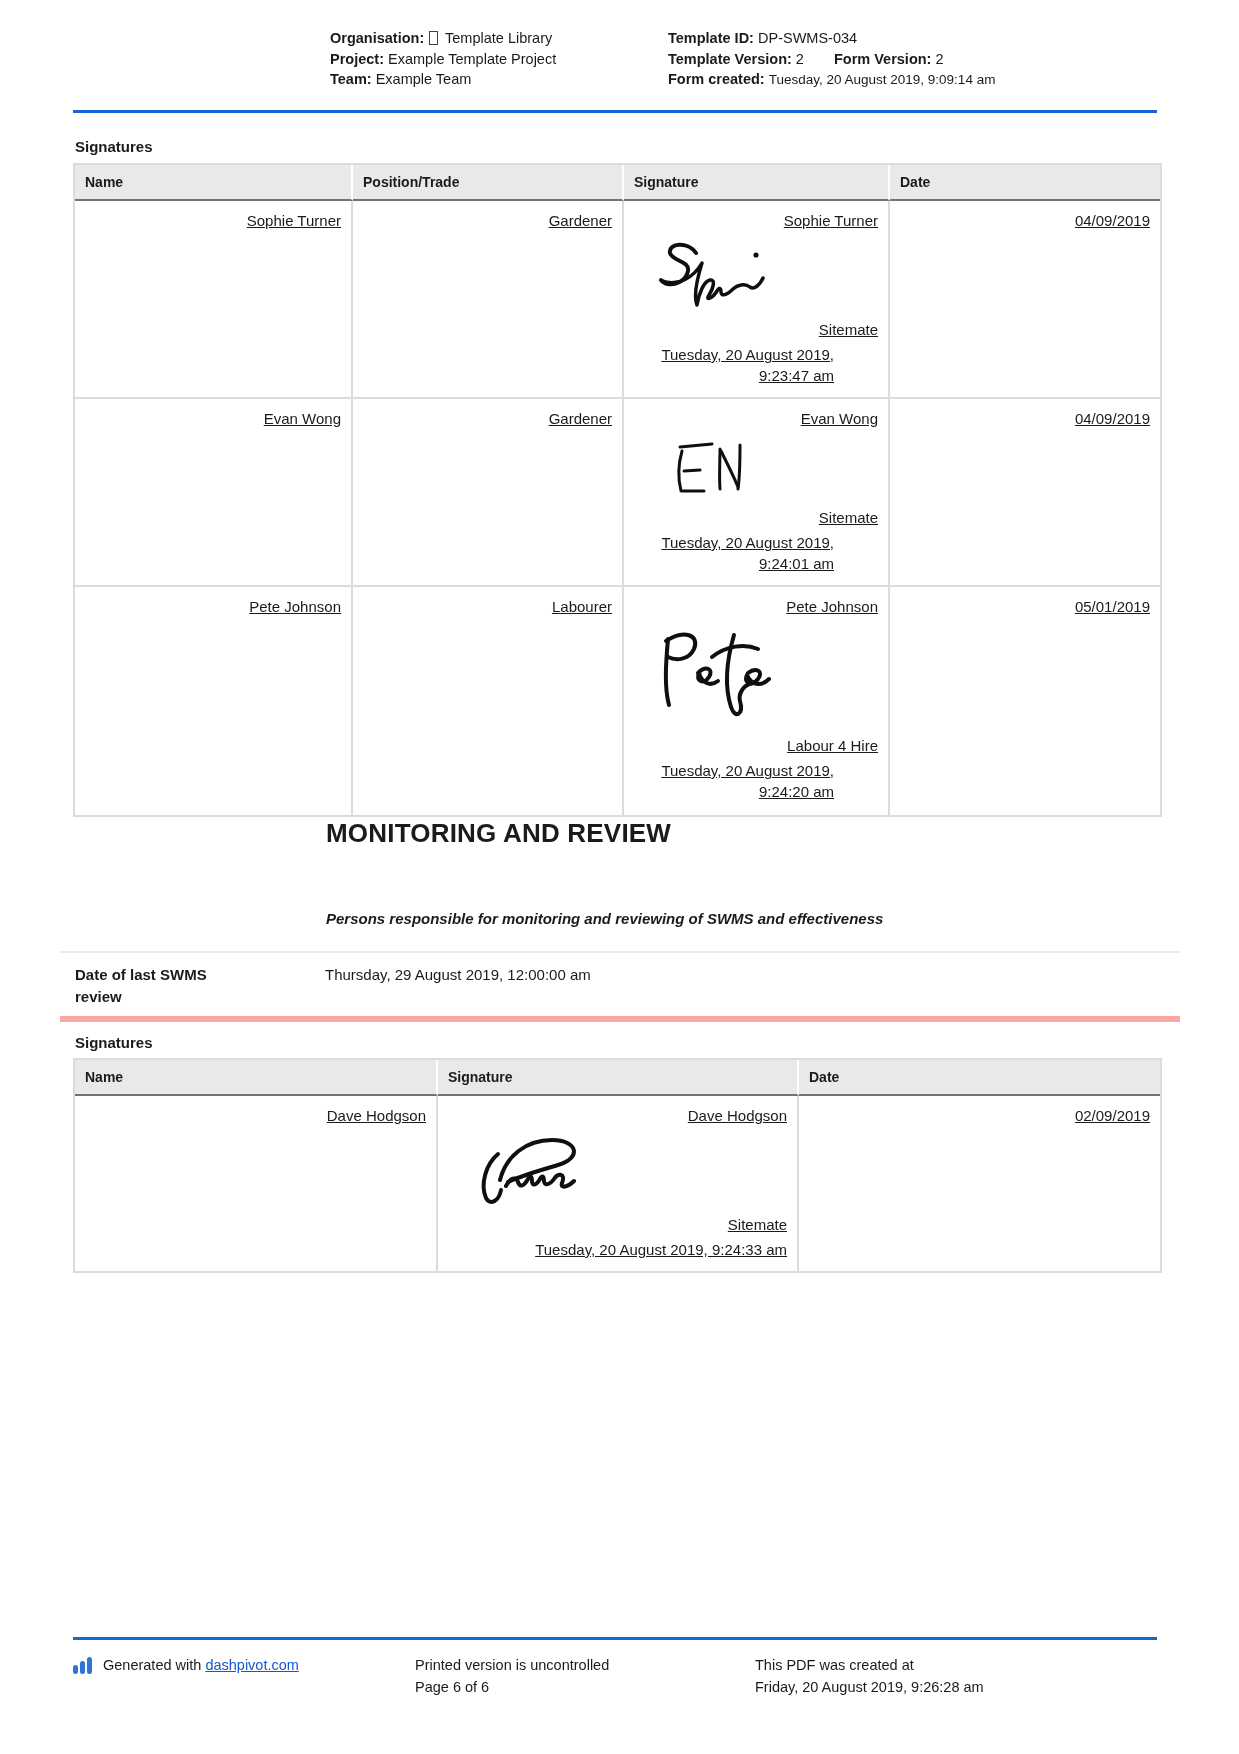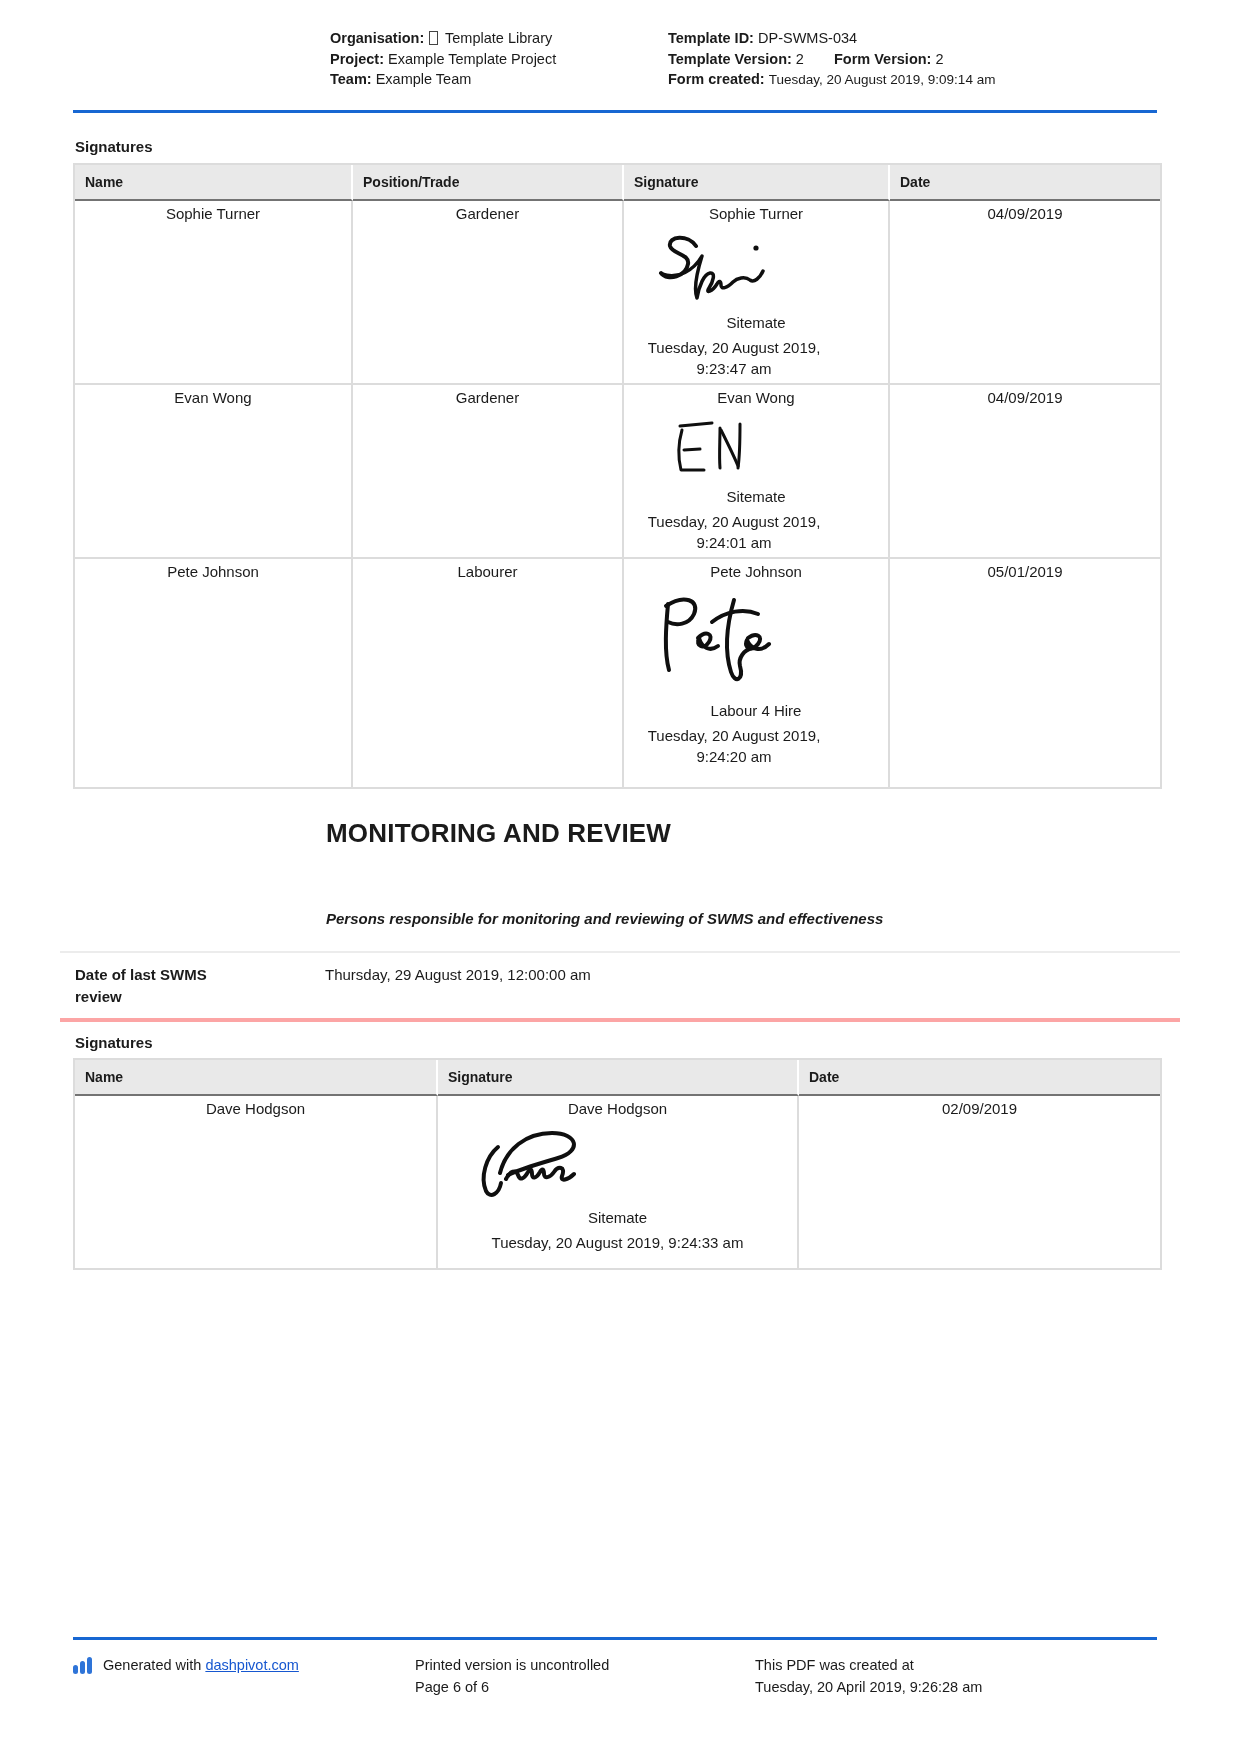--- a/index.html
+++ b/index.html
@@ -33,40 +33,40 @@
   .sec-title-2 { top:1034px; }
 
   
   table.sig { position:absolute; left:73px; border-collapse:separate; border-spacing:0;
               border:2px solid #dcdcdc; table-layout:fixed; width:1085px; background:#fff; }
   table.t4 { top:163px; }
   table.t3 { top:1058px; }
   .sig th { background:#e9e9e9; text-align:left; font-size:14px; font-weight:bold;
             padding:9px 10px; height:36px; border-right:2px solid #ffffff; border-bottom:2px solid #737373; }
   .sig th:last-child { border-right:none; }
-  .sig td { vertical-align:top; text-align:center; font-size:15px; padding:4px 10px;
-            border-right:2px solid #dcdcdc; border-bottom:2px solid #dcdcdc; }
+  .sig td { vertical-align:top; text-align:right; font-size:15px; padding:11px 10px;
+            border-right:2px solid #dcdcdc; border-bottom:2px solid #dcdcdc;text-decoration:underline; }
   .sig td:last-child { border-right:none; }
   .sig tr:last-child td { border-bottom:none; }
   .row-std td { height:147px; }
   .row-tall td { height:228px; }
   .row-rev td { height:172px; }
 
   .sig-name { font-size:15px; }
   .sig-draw { display:block; margin:8px 0 6px 14px; }
   .sig-company { font-size:15px; margin-top:4px; }
   .sig-time { font-size:15px; line-height:21px; margin-top:6px; }
   .t4 .sig-time { max-width:200px; }
 
   
   .mon-heading { position:absolute; left:326px; top:818px; font-size:26px; font-weight:bold; letter-spacing:.2px; }
   .mon-subtitle { position:absolute; left:326px; top:910px; font-size:15px; font-weight:bold; font-style:italic; }
 
   .review-field { position:absolute; left:60px; top:951px; width:1120px;
-                  border-top:2px solid #ececec; border-bottom:4px solid #fca5a5;
+                  border-top:2px solid #ececec; border-bottom:6px solid #fca5a5;
                   display:flex; padding:11px 0 14px 15px; height:71px; }
   .rf-label { width:250px; font-weight:bold; font-size:15px; line-height:22px; }
   .rf-label span { display:inline-block; max-width:170px; }
   .rf-value { font-size:15px; line-height:22px; }
 
   
   .footer-col { position:absolute; top:1654px; font-size:14.5px; line-height:22px; }
   .f-left { left:73px; display:flex; align-items:flex-start; gap:8px;justify-content:space-between; }
   .f-left .bars { margin-top:2px; flex:0 0 auto; }
   .f-mid { left:415px; }
@@ -229,16 +229,16 @@
     <div><span>Generated with</span> <a href="#" class="dp-link">dashpivot.com</a></div>
   </div>
 
   <div class="footer-col f-mid">
     <div>Printed version is uncontrolled</div>
     <div>Page 6 of 6</div>
   </div>
 
   <div class="footer-col f-right">
     <div>This PDF was created at</div>
-    <div>Tuesday, 20 April 2019, 9:26:28 am</div>
+    <div>Friday, 20 August 2019, 9:26:28 am</div>
   </div>
 
 </div>
 
 </body></html>

